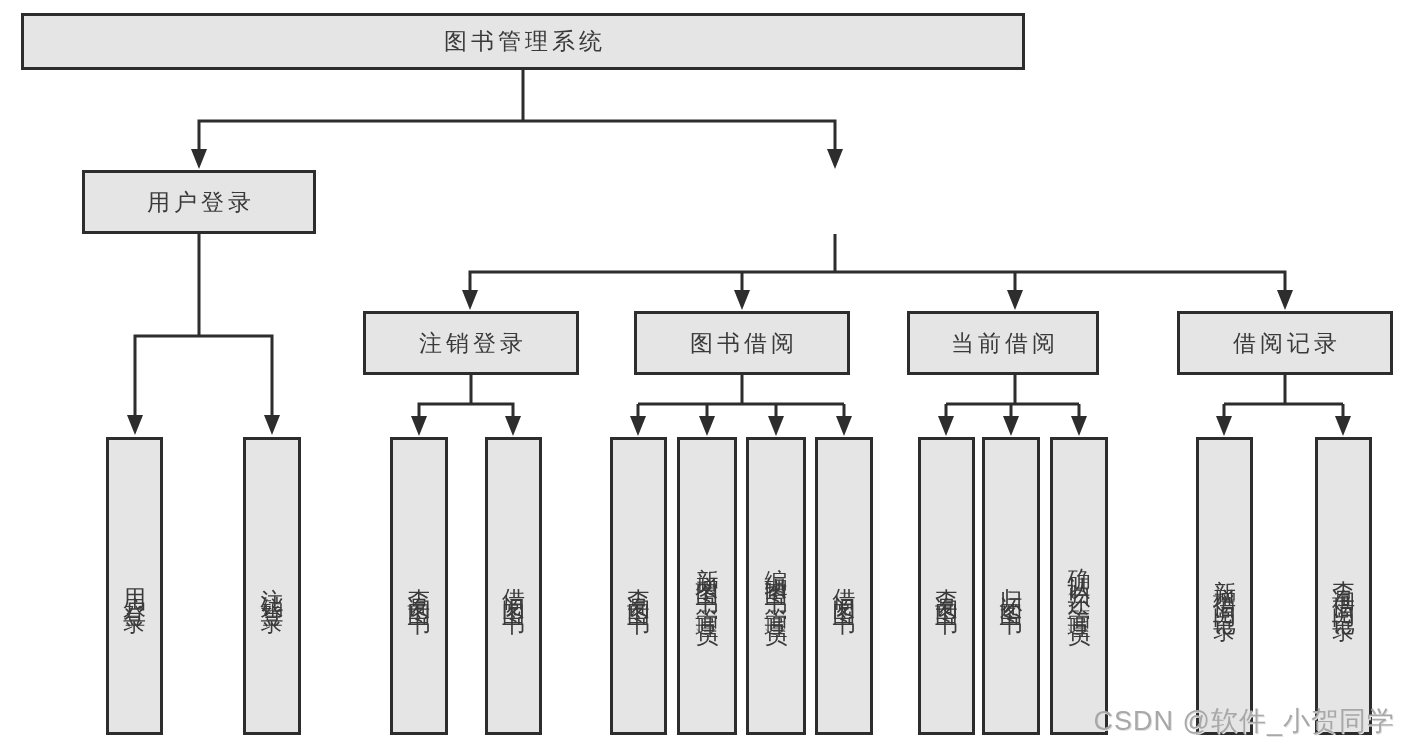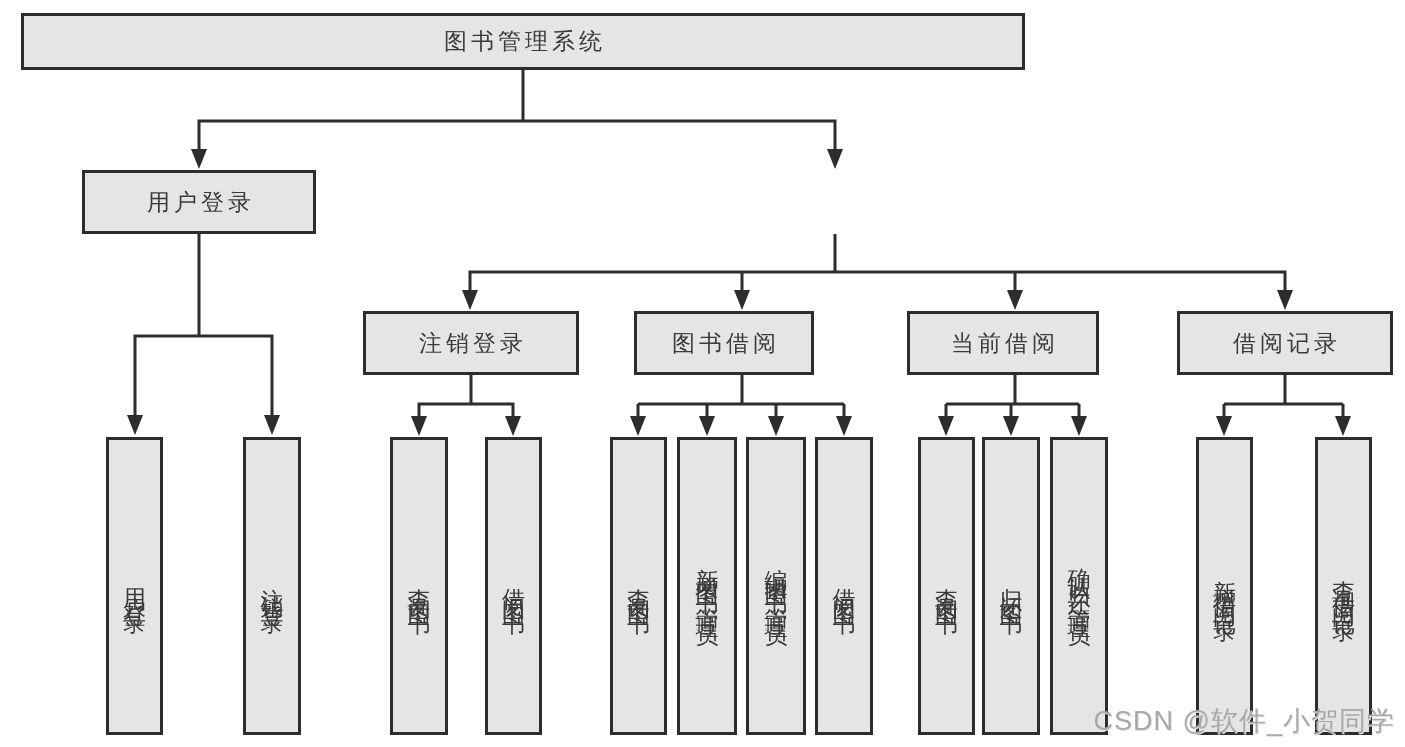--- a/index.html
+++ b/index.html
@@ -97,21 +97,21 @@
       <polygon points="1216,416 1232,416 1224,436"></polygon>
       <polygon points="1335,416 1351,416 1343,436"></polygon>
     </g>
   </svg>
 
   <div class="node h" style="left:21px; top:13px; width:1004px; height:57px;">图书管理系统</div>
 
   <div class="node h" style="left:82px; top:170px; width:234px; height:64px;">用户登录</div>
 
   <div class="node h" style="left:363px; top:311px; width:216px; height:64px;">注销登录</div>
-  <div class="node h" style="left:634px; top:311px; width:180px; height:64px;text-align:right;">图书借阅</div>
+  <div class="node h" style="left:634px; top:311px; width:216px; height:64px;text-align:right;">图书借阅</div>
   <div class="node h" style="left:907px; top:311px; width:192px; height:64px;">当前借阅</div>
   <div class="node h" style="left:1177px; top:311px; width:216px; height:64px;">借阅记录</div>
 
   <div class="node v" style="left:106px; top:437px; width:57px; height:298px;">用户登录</div>
   <div class="node v" style="left:243px; top:437px; width:58px; height:298px;">注销登录</div>
 
   <div class="node v" style="left:390px; top:437px; width:58px; height:298px;">查询图书</div>
   <div class="node v" style="left:485px; top:437px; width:57px; height:298px;">借阅图书</div>
 
   <div class="node v" style="left:610px; top:437px; width:57px; height:298px;">查询图书</div>

